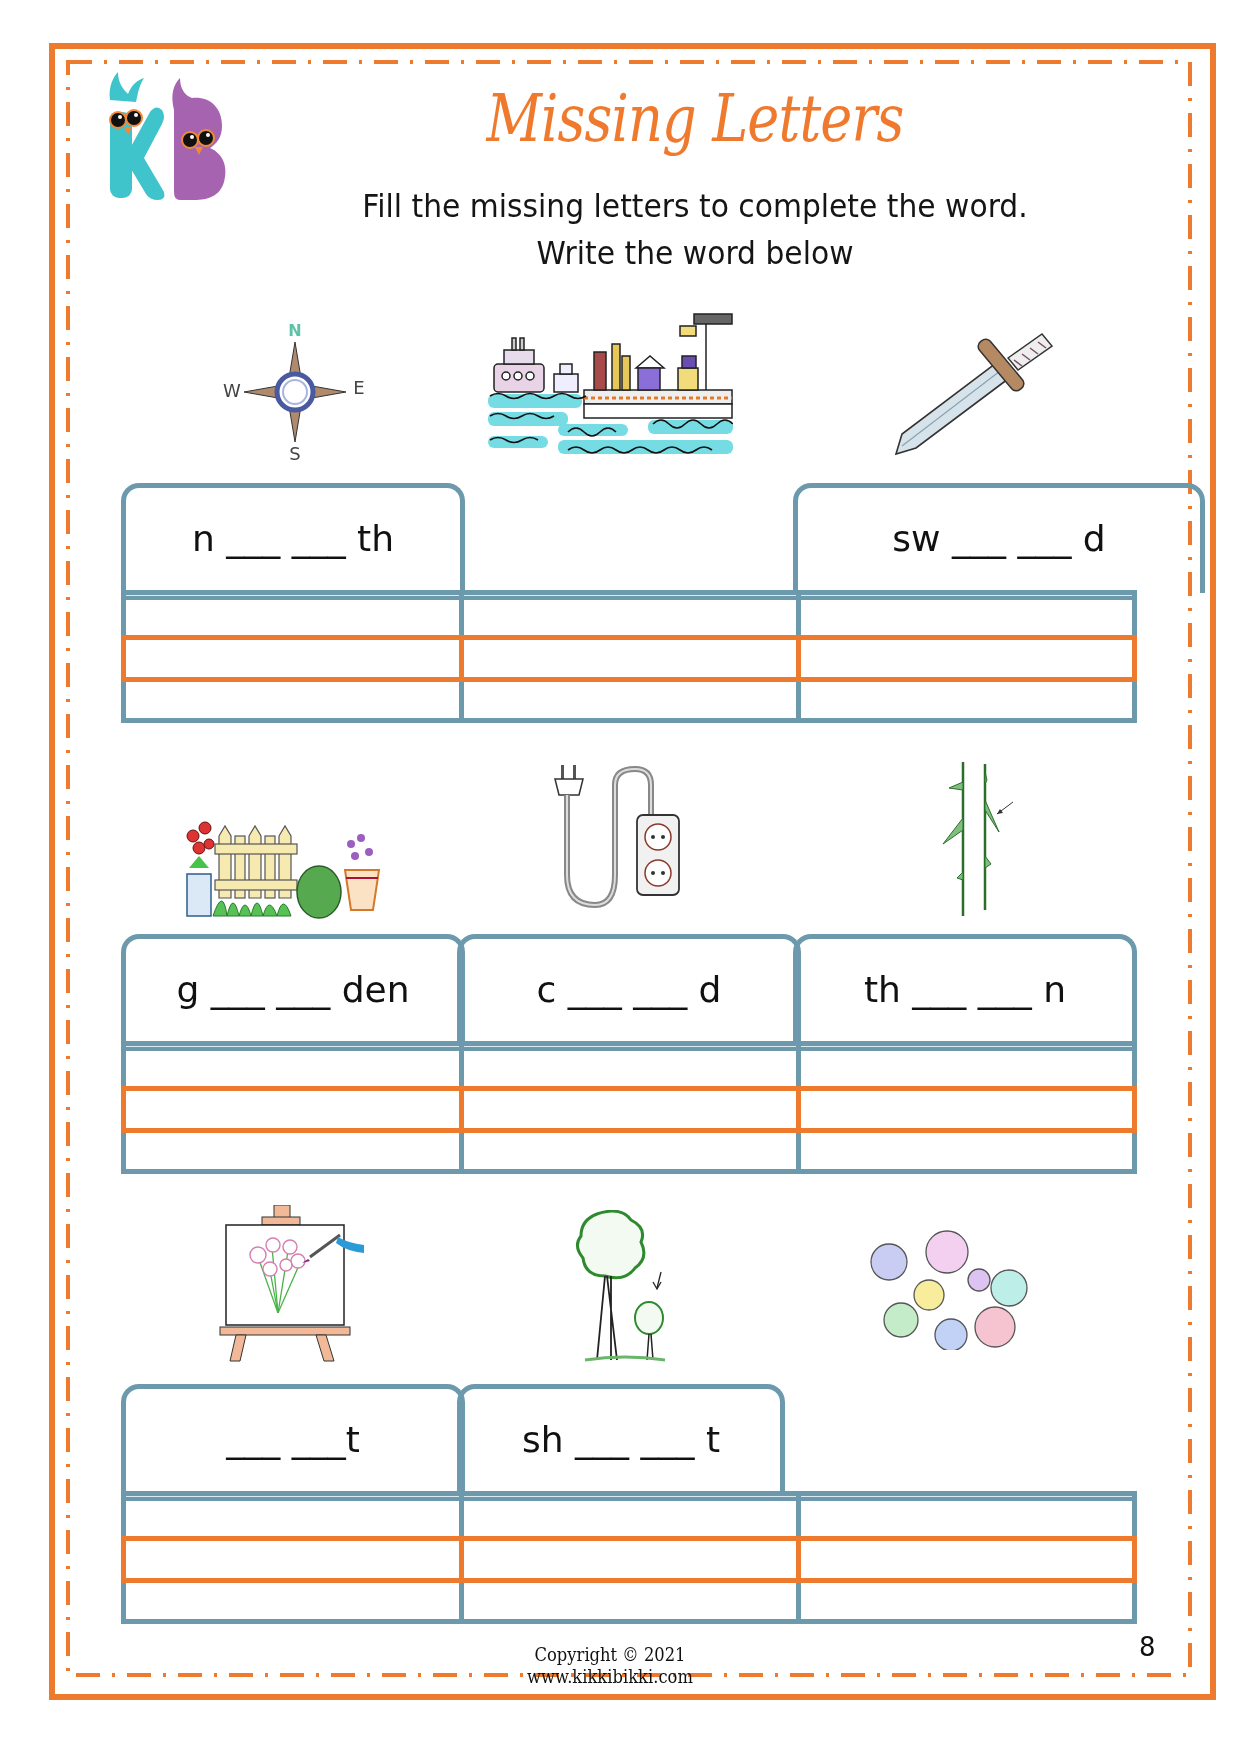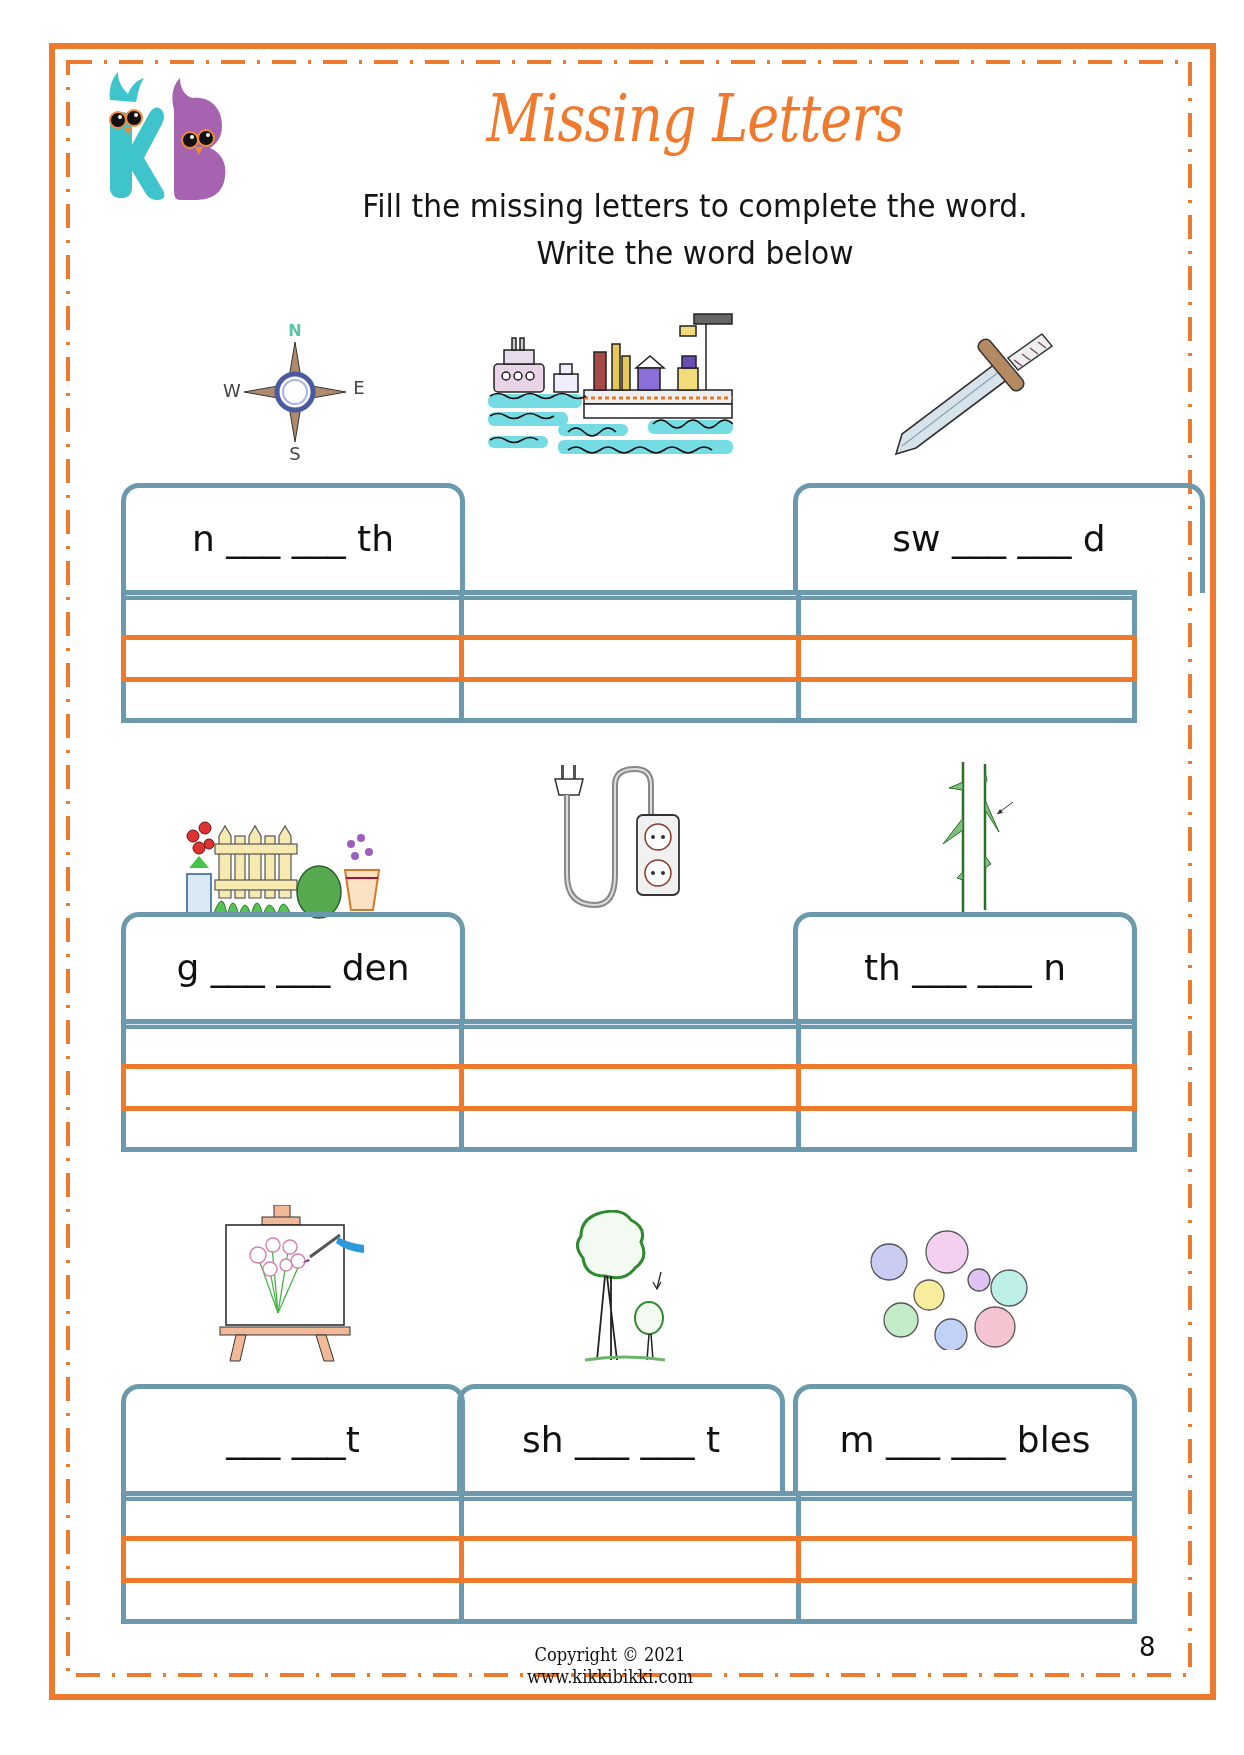--- a/index.html
+++ b/index.html
@@ -200,23 +200,26 @@
   <path d="M28 30 L14 28 L28 22 Z" fill="#7fc07f" stroke="#2b6e2b"></path>
   <path d="M28 70 L8 84 L28 58 Z" fill="#7fc07f" stroke="#2b6e2b"></path>
   <path d="M28 120 L22 118 L28 112 Z" fill="#7fc07f" stroke="#2b6e2b"></path>
   <path d="M50 50 L64 72 L50 40 Z" fill="#7fc07f" stroke="#2b6e2b"></path>
   <path d="M50 108 L56 104 L50 96 Z" fill="#7fc07f" stroke="#2b6e2b"></path>
   <path d="M50 24 L52 20 L50 12 Z" fill="#7fc07f" stroke="#2b6e2b"></path>
   <line x1="78" y1="42" x2="62" y2="54" stroke="#333" stroke-width="1"></line>
   <path d="M62 54 l6 -1 l-3 -4 z" fill="#333"></path>
 </svg>
 
-<div class="table" style="top:912px;height:168px">
+<div class="table" style="top:934px;height:168px">
   <div class="hdr" style="left:0;width:344px">
       <span>g ___ ___ den</span>
+    </div>
+  <div class="hdr" style="left:336px;width:344px">
+      <span>c ___ ___ d</span>
     </div>
   <div class="hdr" style="left:672px;width:344px">
       <span>th ___ ___ n</span>
     </div>
   <div class="line dbl" style="top:107px"></div>
   <div class="vline" style="left:0;top:110px;height:130px"></div>
   <div class="vline" style="left:338px;top:110px;height:130px"></div>
   <div class="vline" style="left:675px;top:110px;height:130px"></div>
   <div class="vline" style="left:1011px;top:110px;height:130px"></div>
   <div class="vline-o" style="left:0;top:152px;height:46px"></div>
@@ -281,23 +284,20 @@
   </g>
 </svg>
 
 <div class="table" style="top:1384px;height:240px">
   <div class="hdr" style="left:0;width:344px">
       <span>___ ___t</span>
     </div>
   <div class="hdr" style="left:336px;width:328px">
       <span>sh ___ ___ t</span>
     </div>
-  <div class="hdr" style="left:672px;width:344px">
-      <span>m ___ ___ bles</span>
-    </div>
   <div class="line dbl" style="top:107px"></div>
   <div class="vline" style="left:0;top:110px;height:130px"></div>
   <div class="vline" style="left:338px;top:110px;height:130px"></div>
   <div class="vline" style="left:675px;top:110px;height:130px"></div>
   <div class="vline" style="left:1011px;top:110px;height:130px"></div>
   <div class="vline-o" style="left:0;top:152px;height:46px"></div>
   <div class="vline-o" style="left:338px;top:152px;height:46px"></div>
   <div class="vline-o" style="left:675px;top:152px;height:46px"></div>
   <div class="vline-o" style="left:1011px;top:152px;height:46px"></div>
   <div class="line orange" style="top:152px"></div>

